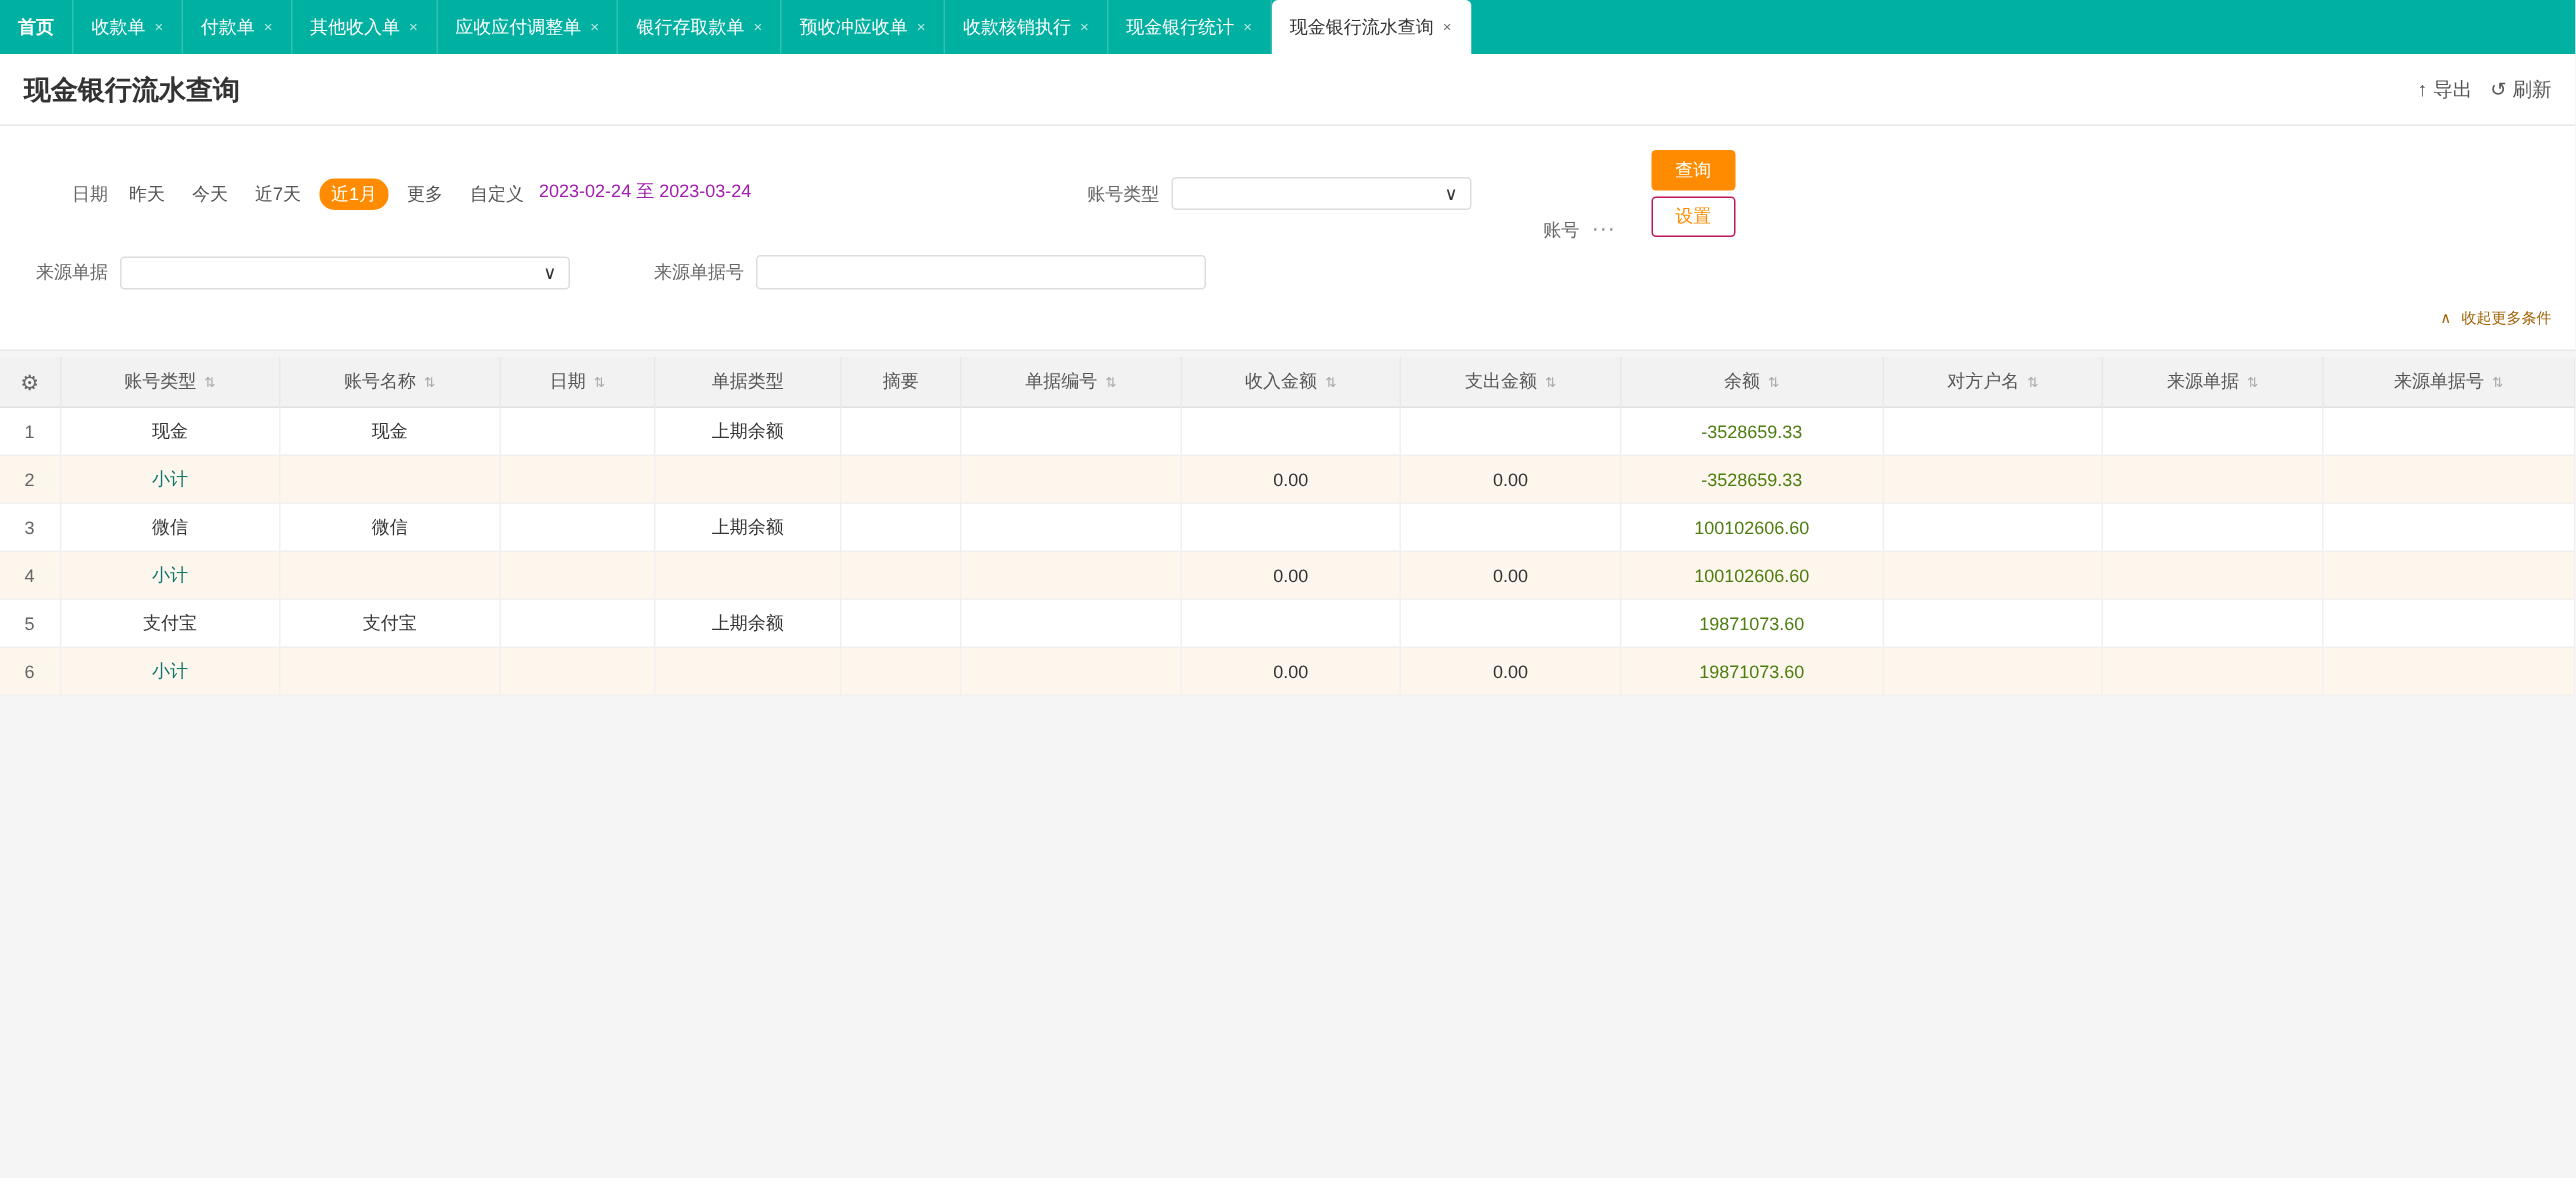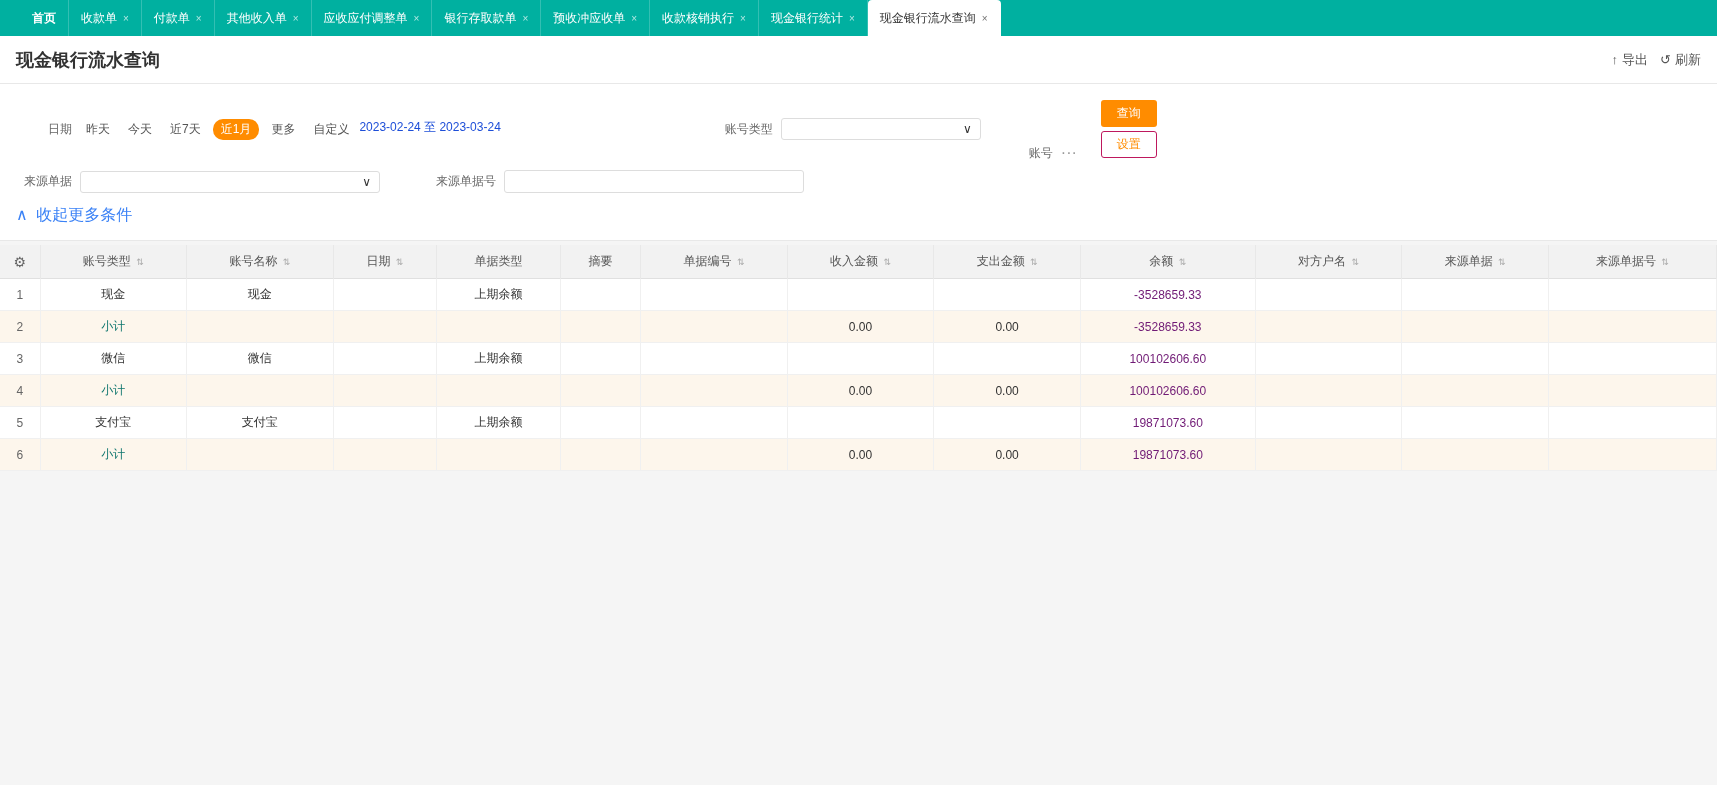--- a/index.html
+++ b/index.html
@@ -4,21 +4,21 @@
   <style>
     * { margin: 0; padding: 0; box-sizing: border-box; }
     body { font-family: 'Microsoft YaHei', sans-serif; font-size: 12px; background: #f5f5f5; color: #333; }
 
     
     .top-nav {
       background: #00b0a0;
       display: flex;
       align-items: center;
       height: 36px;
-      padding: 0 20px;
+      padding: 0 0;
       overflow: hidden;
     }
     .nav-tab {
       display: flex;
       align-items: center;
       padding: 0 12px;
       height: 36px;
       color: #fff;
       font-size: 12px;
       cursor: pointer;
@@ -100,21 +100,21 @@
       font-size: 12px;
     }
     .date-btn.active {
       background: #ff8c00;
       color: #fff;
       border-radius: 10px;
       padding: 2px 8px;
       text-align: right;
     }
     .date-range {
-      color: #1d4ed8;
+      color: #a21caf;
       font-size: 12px;
       margin-left: 4px;
     }
     .filter-select {
       display: flex;
       align-items: center;
       border: 1px solid #ddd;
       border-radius: 3px;
       padding: 3px 8px;
       min-width: 140px;
@@ -145,25 +145,25 @@
     .settings-btn {
       background: #fff;
       color: #ff8c00;
       border: 1px solid #be185d;
       padding: 4px 14px;
       border-radius: 3px;
       cursor: pointer;
       font-size: 12px;
     }
     .collapse-bar {
-      text-align: left;
+      text-align: right;
       padding: 4px 0 2px;
-      color: #3b82f6;
-      cursor: pointer;
-      font-size: 16px;
+      color: #a16207;
+      cursor: pointer;
+      font-size: 10px;
     }
     .collapse-icon { margin-right: 4px; }
 
     
     .table-container {
       background: #fff;
       margin-top: 4px;
       overflow-x: auto;
     }
     table {
@@ -198,21 +198,21 @@
     tbody td {
       padding: 7px 10px;
       text-align: center;
       border-right: 1px solid #f0f0f0;
       white-space: nowrap;
     }
     .row-num { color: #666; }
     .subtotal-label { color: #0f766e; font-weight: normal; }
     .gear-icon { font-size: 14px; color: #666; cursor: pointer; }
     .th-first { width: 40px; }
-    .balance-cell { color: #701a75; }
+    .balance-cell { color: #4d7c0f; }
   </style>
 </head>
 <body>
 
 <div class="top-nav">
   <div class="nav-tab home">
     <span>首页</span>
   </div>
   <div class="nav-tab">
     <span>收款单</span>

